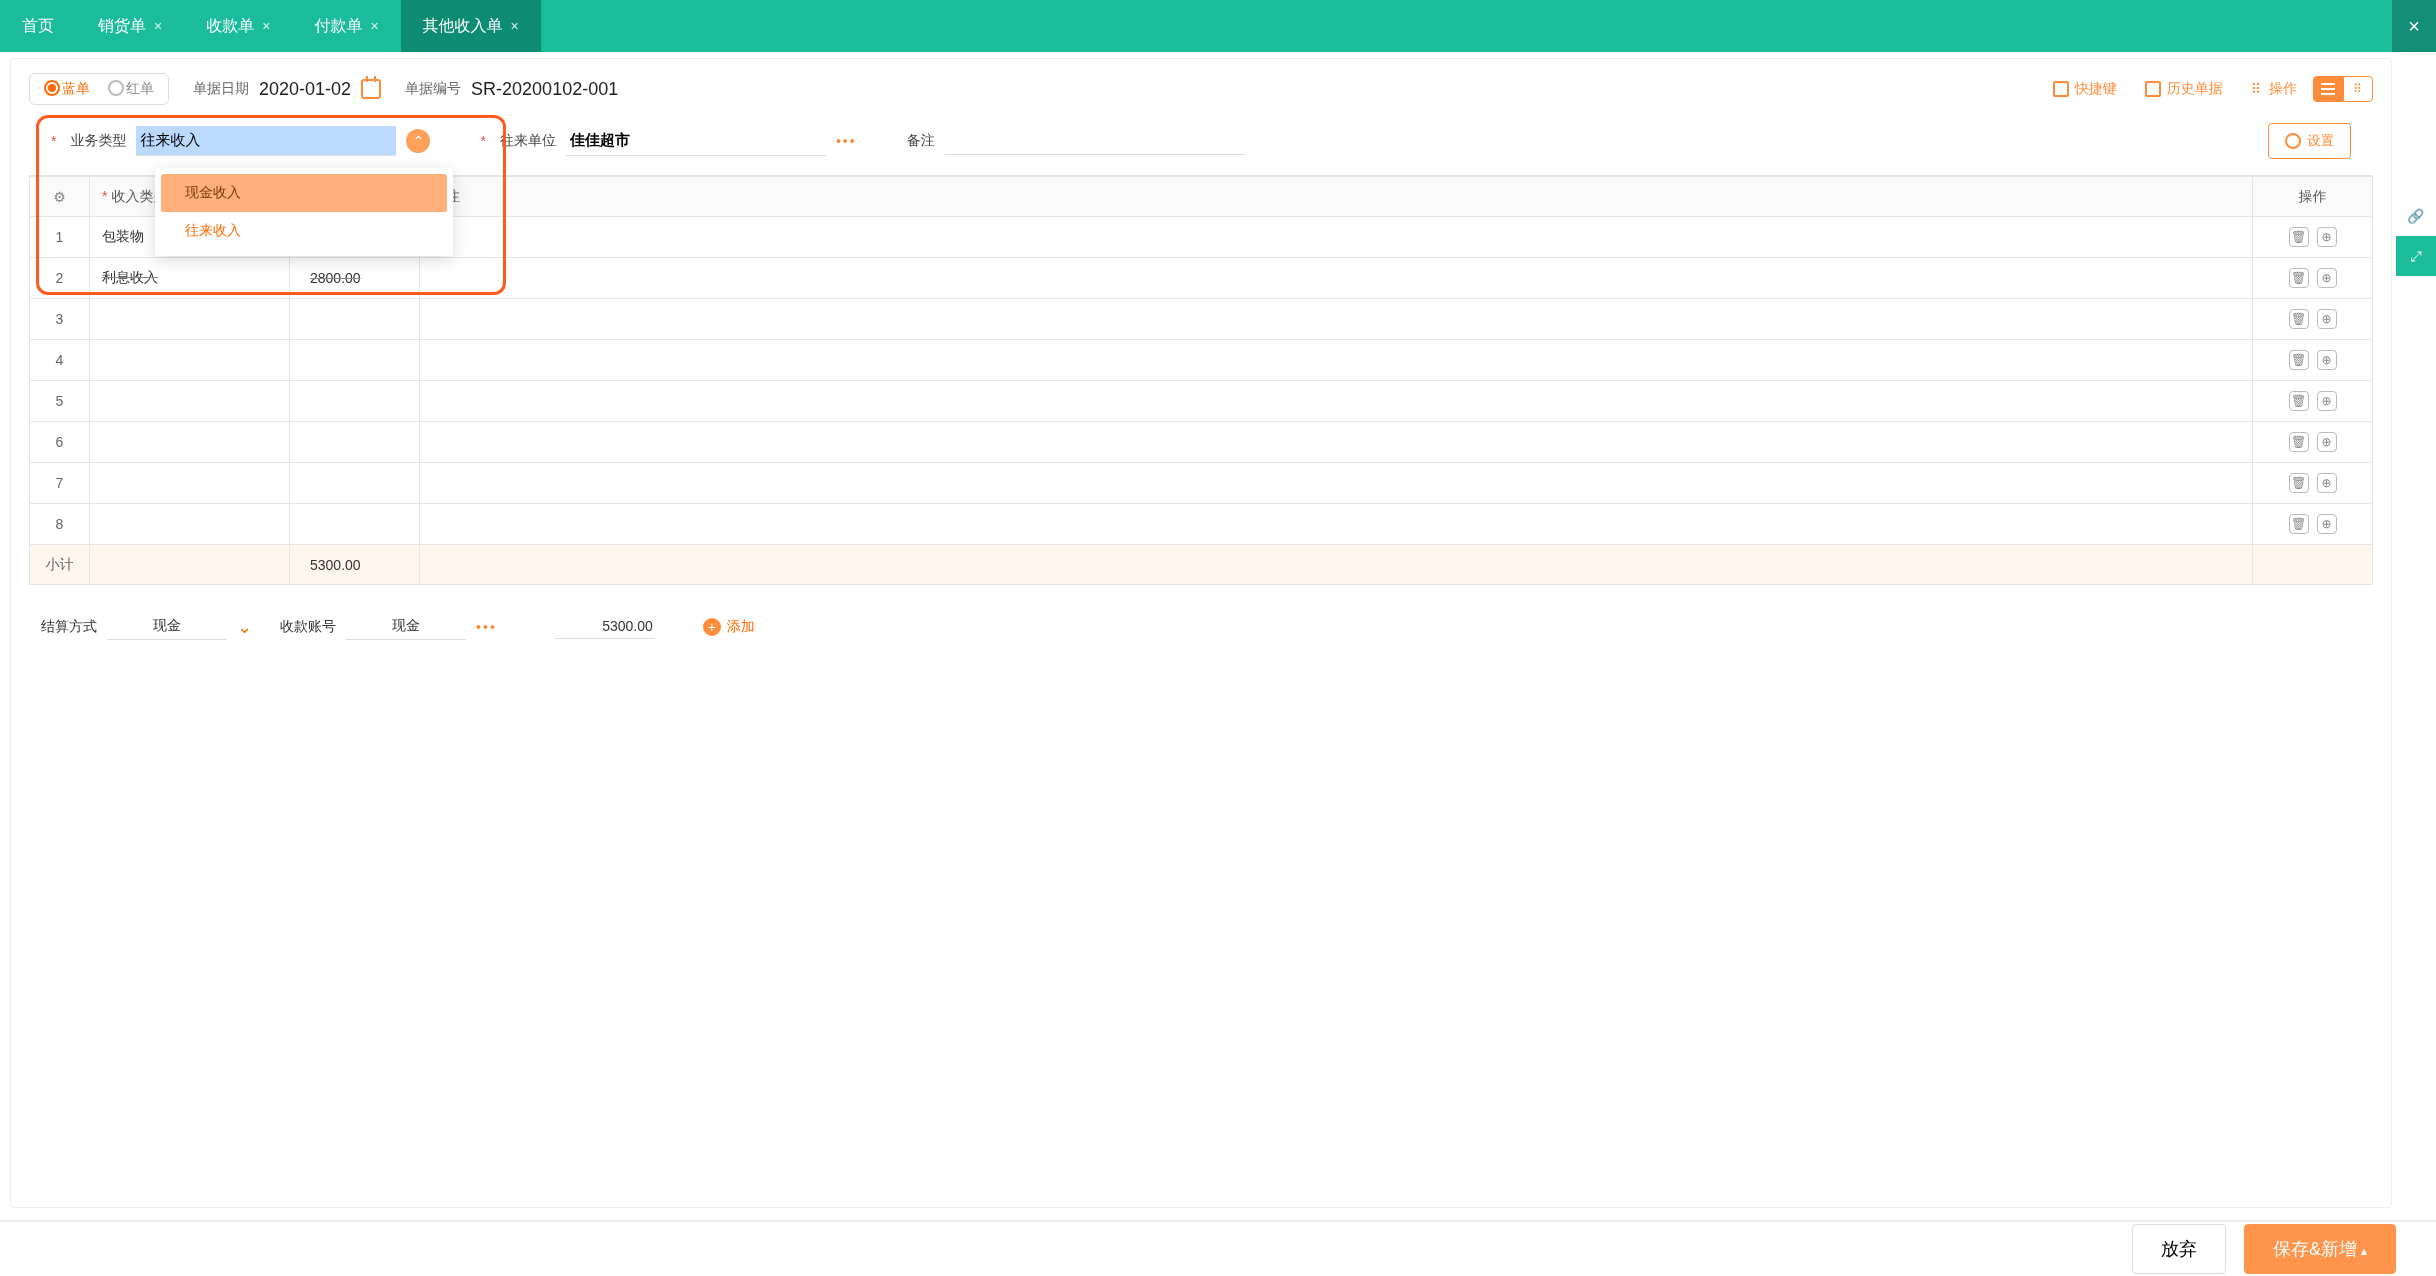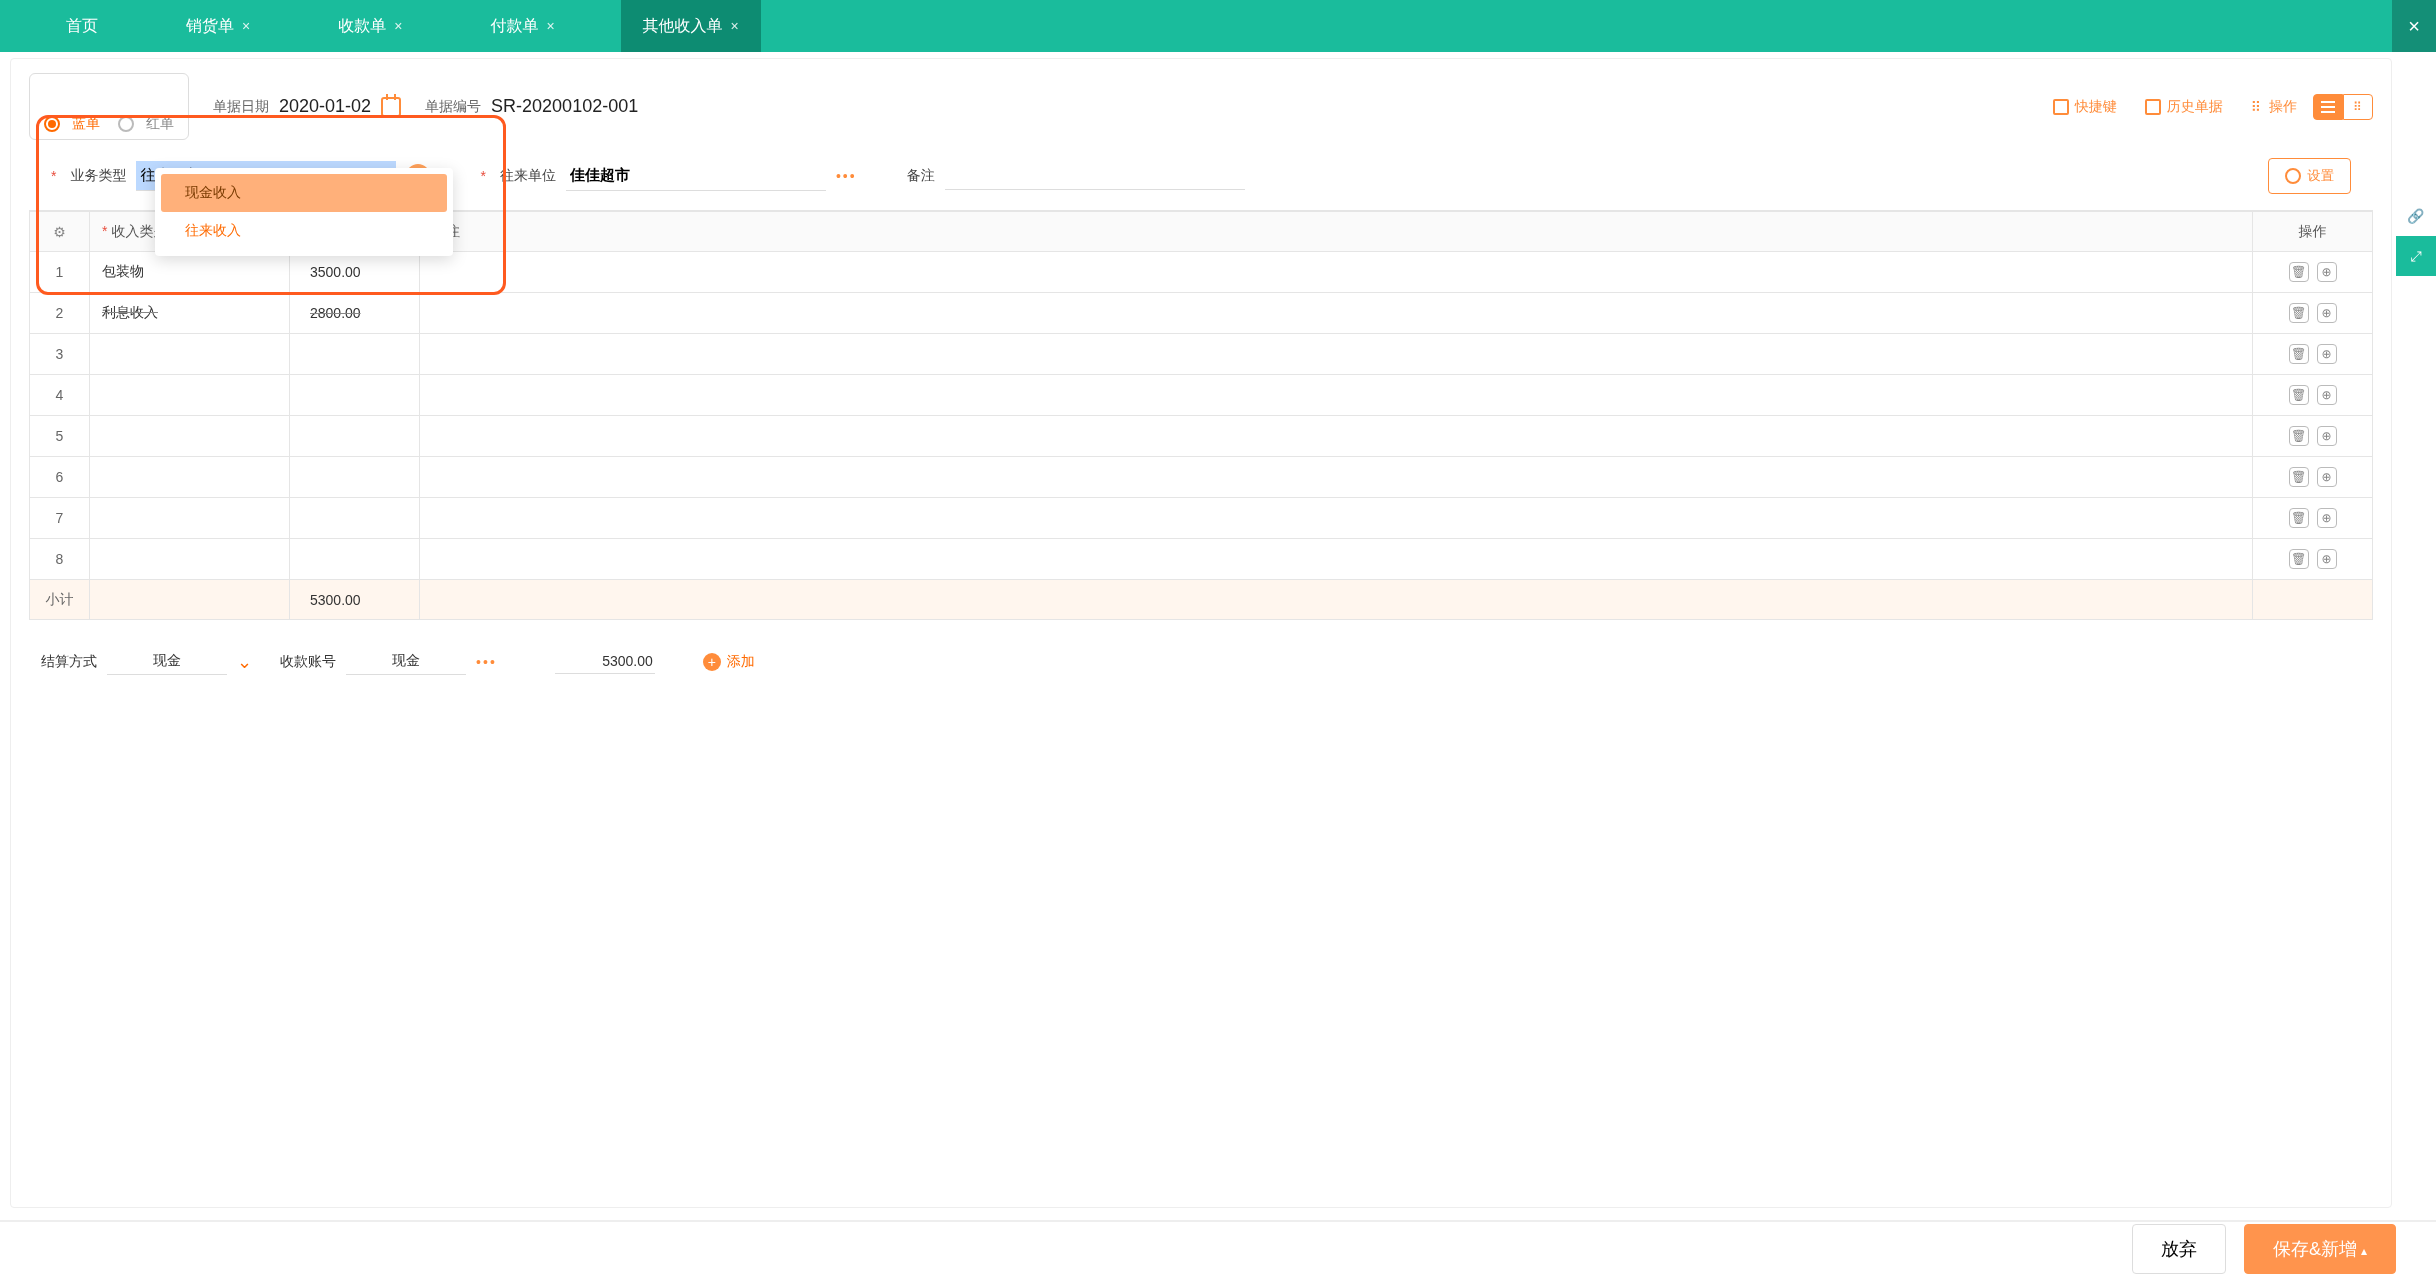--- a/index.html
+++ b/index.html
@@ -1,28 +1,28 @@
 <!DOCTYPE html>
 <html><head>
 <meta charset="utf-8">
 <style>
 * { box-sizing: border-box; margin: 0; padding: 0; }
 body { font-family: "Helvetica Neue", Arial, "PingFang SC", "Microsoft YaHei", sans-serif; font-size: 14px; color: #333; background: #fff; width: 2436px; height: 1276px; overflow: hidden; transform-origin: top left; }
 
 
 .top-tabs { display: flex; align-items: center; background: #1abc9c; height: 52px; position: relative; }
-.top-tab { display: flex; align-items: center; padding: 0 22px; height: 100%; color: #fff; font-size: 16px; cursor: pointer; white-space: nowrap; margin-left: 44px; }
+.top-tab { display: flex; align-items: center; padding: 0 22px; height: 100%; color: #fff; font-size: 16px; cursor: pointer; white-space: nowrap; }
 .top-tab.active { background: #0d8c72; }
 .tab-close { margin-left: 8px; font-size: 14px; opacity: .85; }
 .top-tabs .close-app { position: absolute; right: 0; top: 0; width: 44px; height: 52px; background: #148f77; display: flex; align-items: center; justify-content: center; color: #fff; font-size: 20px; cursor: pointer; }
 
 
 .toolbar { display: flex; align-items: center; padding: 14px 18px 10px; gap: 24px; }
 .radio-pill { display: flex; align-items: center; gap: 18px; border: 1px solid #ddd; padding: 6px 14px; border-radius: 6px; }
-.radio-opt { display: flex; align-items: center; gap: 12px; cursor: pointer; color: #888; margin-top: 35px; }
+.radio-opt { display: flex; gap: 2px; cursor: pointer; color: #888; }
 .radio-circle { width: 16px; height: 16px; border: 2px solid #bbb; border-radius: 50%; display: inline-flex; align-items: center; justify-content: center; }
 .radio-opt.sel { color: #ff6a00; }
 .radio-opt.sel .radio-circle { border-color: #ff6a00; }
 .radio-opt.sel .radio-circle::after { content: ""; width: 8px; height: 8px; background: #ff6a00; border-radius: 50%; }
 .field-pair { display: flex; align-items: center; gap: 10px; }
 .field-pair .lbl { color: #666; }
 .field-pair .val { color: #222; font-size: 18px; }
 .cal-icon { width: 20px; height: 20px; border: 2px solid #ff8c3a; border-radius: 3px; position: relative; }
 .cal-icon::before { content: ""; position: absolute; top: -5px; left: 3px; width: 2px; height: 6px; background: #ff8c3a; }
 .cal-icon::after { content: ""; position: absolute; top: -5px; right: 3px; width: 2px; height: 6px; background: #ff8c3a; }

